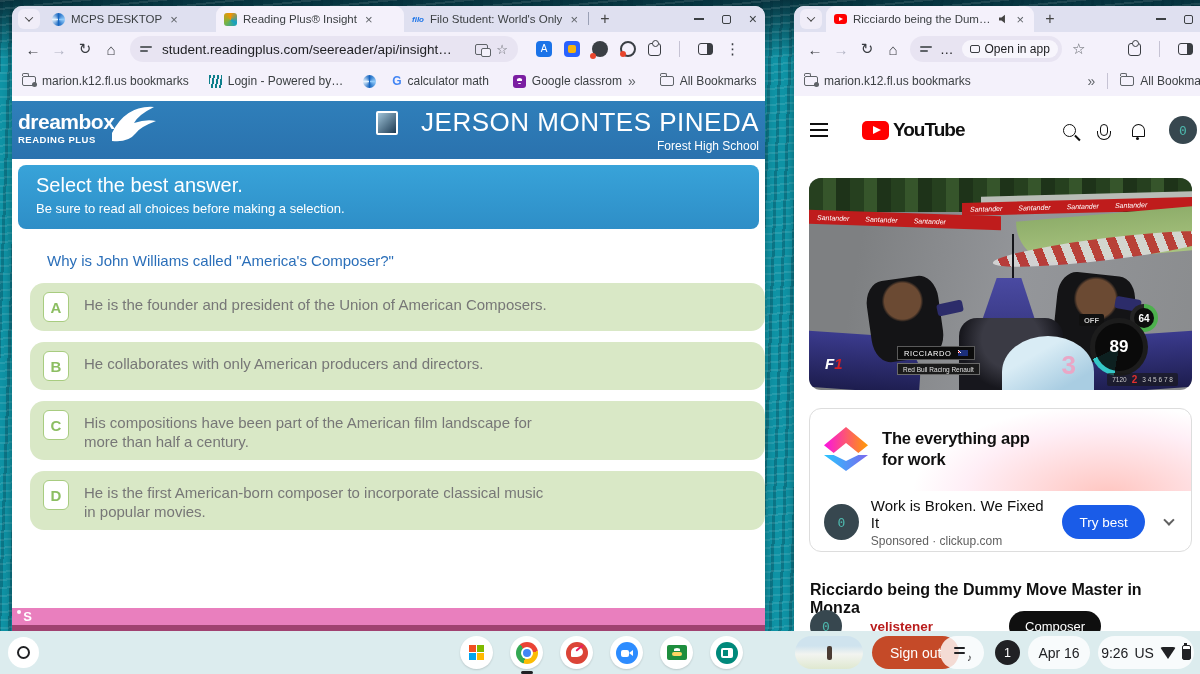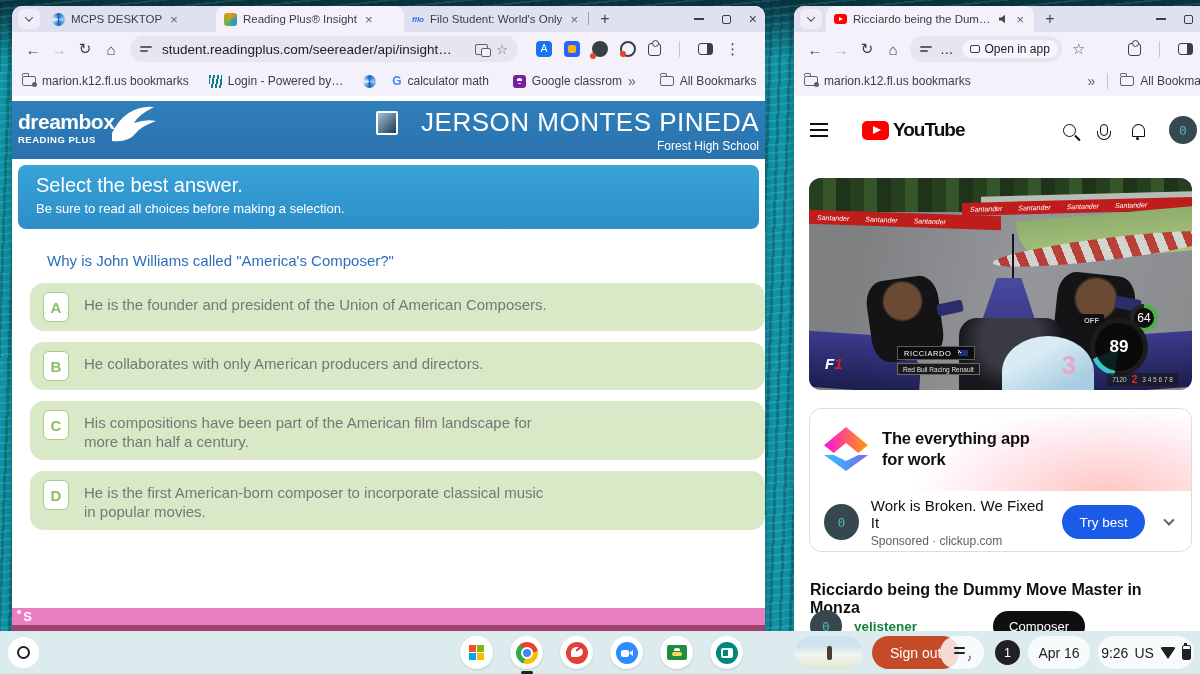--- a/index.html
+++ b/index.html
@@ -133,21 +133,21 @@
   .ov-f1 { position:absolute; left:16px; bottom:18px; font-size:15px; font-weight:bold; font-style:italic; color:#fff; }
   .ov-f1 b { color:#d42027; }
   .ov-driver { position:absolute; left:88px; bottom:30px; background:#0c0c0c; border:1px solid #5a5a5a; color:#fff;
                font-size:7.5px; letter-spacing:.6px; padding:1.5px 6px; display:flex; align-items:center; gap:6px; }
   .flag-au { width:10px; height:6px; background:#1b2f7a; position:relative; flex:none; }
   .flag-au::after { content:''; position:absolute; left:0; top:0; width:4px; height:3px; background:linear-gradient(45deg,#fff 0 20%,#c00 20% 30%,#fff 30% 45%,#1b2f7a 45%); }
   .ov-team { position:absolute; left:88px; bottom:15px; background:#1a1a1a; border:1px solid #6a6a6a; color:#e0e0e0; font-size:6.5px; padding:1.5px 5px; }
   .ov-drs { position:absolute; right:88px; bottom:64px; background:#101010; color:#c9c9c9; font-size:7.5px; font-weight:bold; padding:1.5px 5px; border-radius:2px; }
   .ov-th { position:absolute; right:34px; bottom:58px; width:28px; height:28px; border-radius:50%;
            background:conic-gradient(#4db04d 0 235deg,#242424 235deg); display:flex; align-items:center; justify-content:center; }
-  .ov-th i { width:20px; height:20px; border-radius:50%; background:#0d0d0d; color:#fff; font-size:12px; font-style:normal; display:flex; align-items:center; justify-content:center; }
+  .ov-th i { width:20px; height:20px; border-radius:50%; background:#0d0d0d; color:#fff; font-size:10px; font-style:normal; display:flex; align-items:center; justify-content:center;font-weight:bold; }
   .ov-speed { position:absolute; right:44px; bottom:14px; width:58px; height:58px; border-radius:50%;
               background:conic-gradient(from 190deg,#35c8c8 0 55deg,#1c1c1c 55deg 360deg); display:flex; align-items:center; justify-content:center; }
   .ov-speed i { width:48px; height:48px; border-radius:50%; background:rgba(8,8,8,.88); color:#fff; font-size:17px; font-style:normal; font-weight:bold; display:flex; align-items:center; justify-content:center; }
   .ov-gears { position:absolute; right:14px; bottom:4px; background:rgba(25,25,25,.65); color:#c9c9c9; font-size:6.5px; padding:1px 5px; display:flex; align-items:center; gap:5px; border-radius:2px; }
   .ov-gears b { color:#e03030; font-size:10px; }
 
   
   .ad-card { position:absolute; left:15px; top:312px; width:383px; height:144px; border:1px solid #ddd; border-radius:12px; background:#fff; overflow:hidden; }
   .ad-top { position:relative; height:82px;
             background:radial-gradient(ellipse 260px 120px at 78% 105%, rgba(255,150,140,.55), rgba(255,190,220,.25) 55%, transparent 75%); }
@@ -159,21 +159,21 @@
             background:linear-gradient(90deg,#a318dd,#f23cb8 55%,#fb7d51); color:#fff; font-size:15px; font-weight:bold;
             display:flex; align-items:center; justify-content:center; box-shadow:0 1px 4px rgba(0,0,0,.25); }
   .ad-bottom { position:absolute; left:0; right:0; top:82px; height:62px; display:flex; align-items:center; padding:0 14px; gap:12px; }
   .ad-title { font-size:15px; color:#0f0f0f; }
   .ad-meta { font-size:12px; color:#606060; margin-top:3px; }
   .try-btn { margin-left:auto; width:86px; height:34px; border-radius:17px; background:#1a5ce8; color:#fff; font-size:13.5px; display:flex; align-items:center; justify-content:center; }
   .ad-chev { width:8px; height:8px; border-right:2px solid #606060; border-bottom:2px solid #606060; transform:rotate(45deg); margin:0 4px 4px 8px; }
 
   .yt-title { position:absolute; left:16px; top:485px; width:380px; font-size:16px; font-weight:bold; color:#0f0f0f; }
   .yt-channel { position:absolute; left:16px; top:514px; display:flex; align-items:center; gap:12px; width:380px; }
-  .yt-channel .nm { font-size:13.5px; font-weight:bold; color:#15803d; }
+  .yt-channel .nm { font-size:13.5px; font-weight:bold; color:#b91c1c;margin-left:16px; }
   .sub-btn { margin-left:64px; height:30px; padding:0 16px; border-radius:16px; background:#0f0f0f; color:#fff; font-size:13px; display:flex; align-items:center; }
 
   
   #shelf { position:absolute; left:0; bottom:0; width:1200px; height:43px; background:#dcecee; display:flex; align-items:center; }
   .launcher { position:absolute; left:8px; top:6px; width:31px; height:31px; border-radius:50%; background:#fff; display:flex; align-items:center; justify-content:center; }
   .launcher i { width:13px; height:13px; border:2px solid #202124; border-radius:50%; }
   .app { position:absolute; top:5px; width:33px; height:33px; border-radius:50%; background:#fff; display:flex; align-items:center; justify-content:center; box-shadow:0 1px 2px rgba(0,0,0,.15); }
   .run-dot { position:absolute; top:40px; width:12px; height:2.5px; background:#202124; border-radius:2px; }
   .ms-grid { width:15px; height:15px; display:grid; grid-template-columns:7px 7px; grid-template-rows:7px 7px; gap:1px; }
   .ms-grid i:nth-child(1){background:#f25022;} .ms-grid i:nth-child(2){background:#7fba00;}

